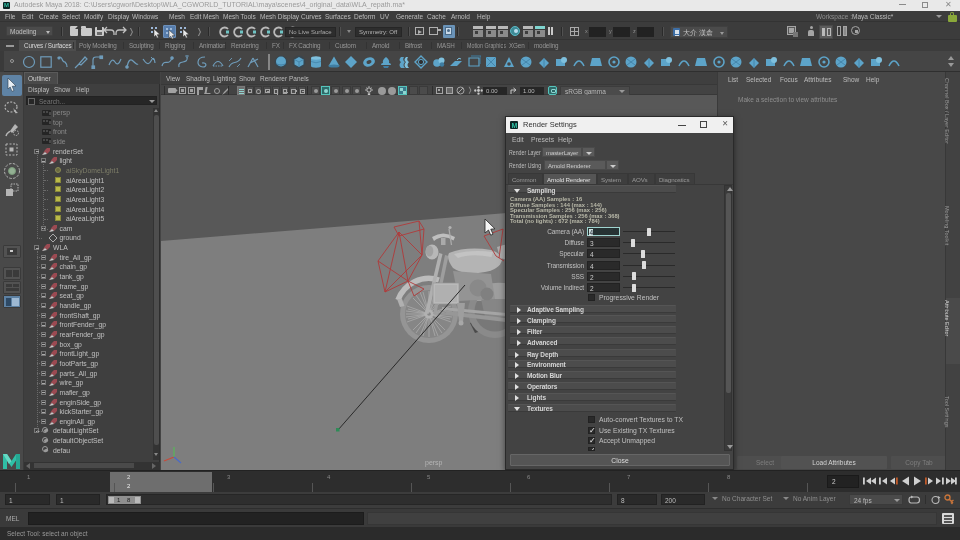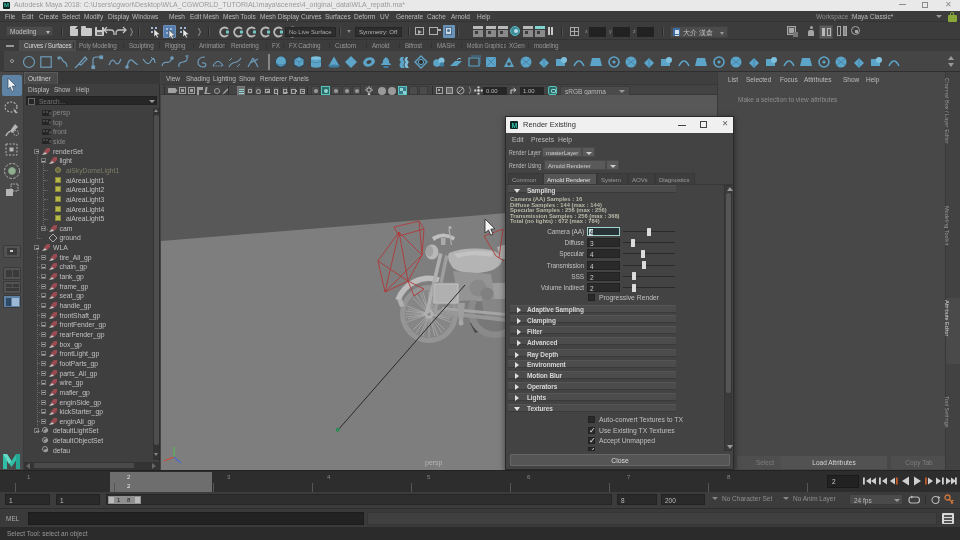--- a/index.html
+++ b/index.html
@@ -1077,21 +1077,21 @@
       </div>
       <div class="abs" style="left:0;top:322px;width:15px;height:50px;">
         <div style="position:absolute;left:4px;top:2px;font-size:5.5px;color:#9a9a9a;white-space:nowrap;transform:rotate(90deg);transform-origin:0 0;">Tool Settings</div>
       </div>
     </div>
 <div class="abs" style="left:505px;top:116px;width:229px;height:354px;background:#434343;border:1px solid #2a2a2a;box-shadow:0 2px 6px rgba(0,0,0,0.5);">
       <div class="abs" style="left:0;top:0;width:227px;height:16px;background:#f0f0f0;">
         <div class="abs" style="left:4px;top:4px;width:8px;height:8px;background:#0d2424;border-radius:1px;">
           <span style="position:absolute;left:1.5px;top:0.5px;font-size:7px;font-weight:bold;color:#2fbfa4;line-height:7px;">M</span>
         </div>
-        <span style="position:absolute;left:17px;top:3px;font-size:7.5px;color:#333;">Render Existing</span>
+        <span style="position:absolute;left:17px;top:3px;font-size:7.5px;color:#333;">Render Settings</span>
         <div class="abs" style="left:172px;top:8px;width:8px;height:1px;background:#444;"></div>
         <div class="abs" style="left:194px;top:4px;width:7px;height:7px;border:1px solid #444;"></div>
         <span style="position:absolute;left:216px;top:2px;font-size:7.5px;color:#555;">✕</span>
       </div>
       <div class="abs tx" style="left:6px;top:19px;font-size:6.8px;">Edit</div>
       <div class="abs tx" style="left:25px;top:19px;font-size:6.8px;">Presets</div>
       <div class="abs tx" style="left:52px;top:19px;font-size:6.8px;">Help</div>
       <div class="abs" style="left:3px;top:32px;font-size:6.4px;color:#bdbdbd;white-space:nowrap;transform:scaleX(0.82);transform-origin:0 0;">Render Layer</div>
       <div class="abs" style="left:36px;top:30px;width:40px;height:10px;background:#5a5a5a;border:1px solid #4a4a4a;">
         <span style="position:absolute;left:3px;top:1.5px;font-size:6px;letter-spacing:-0.1px;color:#ccc;">masterLayer</span>

